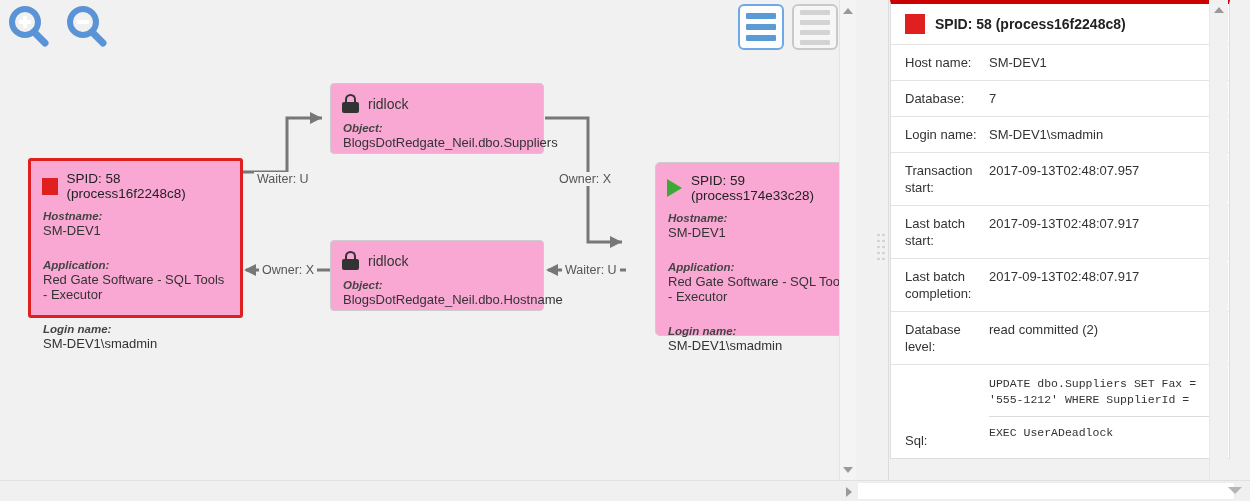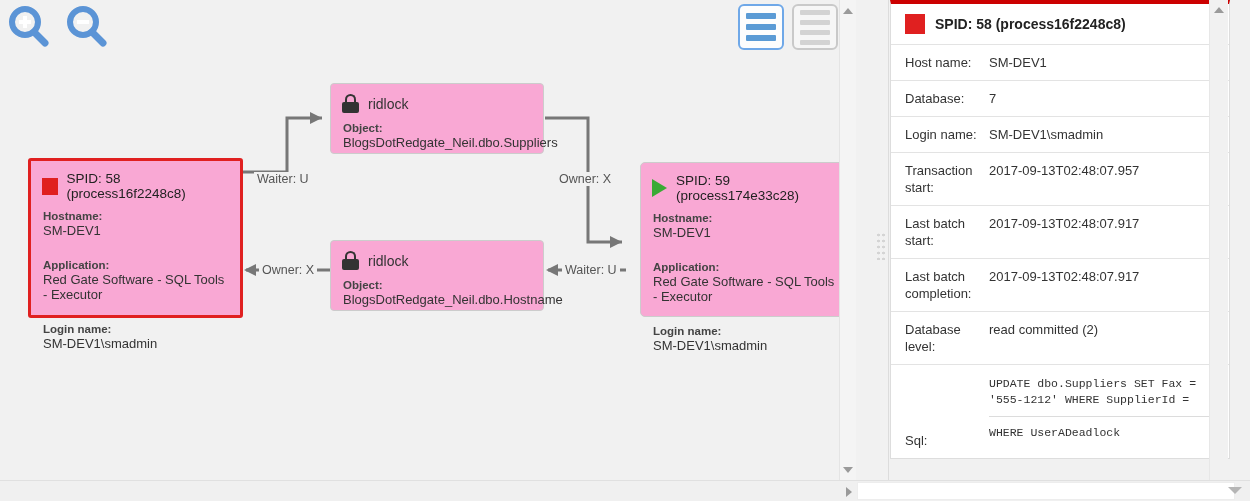--- a/index.html
+++ b/index.html
@@ -40,21 +40,21 @@
   .sq-red{width:17px;height:17px;background:#e02020;display:block;}
   .tri-green{width:0;height:0;border-left:15px solid #3aaa35;border-top:9px solid transparent;
              border-bottom:9px solid transparent;display:block;}
   .lockico{width:17px;height:19px;position:relative;display:block;}
   .lockico .shk{position:absolute;left:3px;top:0;width:11px;height:10px;border:2.6px solid #333;
                 border-bottom:none;border-radius:6px 6px 0 0;box-sizing:border-box;}
   .lockico .bod{position:absolute;left:0;bottom:0;width:17px;height:11px;background:#333;border-radius:2px;}
   .node-body{padding:4px 12px 10px 12px;}
   .fld{margin-top:20px;}
   .fld:first-child{margin-top:2px;}
-  .fld .k{font-size:11.5px;font-weight:bold;color:#444;line-height:14px;}
+  .fld .k{font-size:11.5px;font-weight:bold;color:#444;line-height:14px;font-style:italic;}
   .fld .v{font-size:13px;color:#333;line-height:15px;}
   .lock-title{font-size:14px;color:#333;}
 
   
   .edges{position:absolute;left:0;top:0;width:856px;height:481px;pointer-events:none;}
   .elabel{position:absolute;font-size:12.5px;color:#555;background:#f1f1f1;padding:0 3px;white-space:nowrap;}
 
   
   .vsb{position:absolute;right:0;top:0;width:16px;height:481px;background:#f4f4f4;border-left:1px solid #e4e4e4;}
   .hsb{position:absolute;left:0;bottom:0;width:856px;height:20px;background:#f0f0f0;border-top:1px solid #e4e4e4;}
@@ -171,21 +171,21 @@
             <div class="k">Application:</div>
             <div class="v">Red Gate Software - SQL Tools - Executor</div>
           </div>
           <div class="fld">
             <div class="k">Login name:</div>
             <div class="v">SM-DEV1\smadmin</div>
           </div>
         </div>
       </div>
 
-      <div class="node spid" style="left:640px;top:162px;width:215px;height:155px;">
+      <div class="node spid" style="left:655px;top:162px;width:215px;height:174px;">
         <div class="node-hd">
           <span class="tri-green"></span>
           <span class="ttl">SPID: 59 (process174e33c28)</span>
         </div>
         <div class="node-body">
           <div class="fld">
             <div class="k">Hostname:</div>
             <div class="v">SM-DEV1</div>
           </div>
           <div class="fld">
@@ -283,21 +283,21 @@
         <div class="k">Database level:</div>
         <div class="v">read committed (2)</div>
       </div>
 
       <div class="prow sql">
         <div class="k">Sql:</div>
         <div class="sqlbox">
           <div class="sqlcode">UPDATE dbo.Suppliers SET Fax =
 '555-1212' WHERE SupplierId =</div>
           <div class="sqlsep"></div>
-          <div class="sqlcode second">WHERE UserADeadlock</div>
+          <div class="sqlcode second">EXEC UserADeadlock</div>
         </div>
       </div>
     </div>
 
     <div class="panel-vsb">
       <span class="sb-arrow up"></span>
     </div>
   </div>
 
   <div class="winsb">

